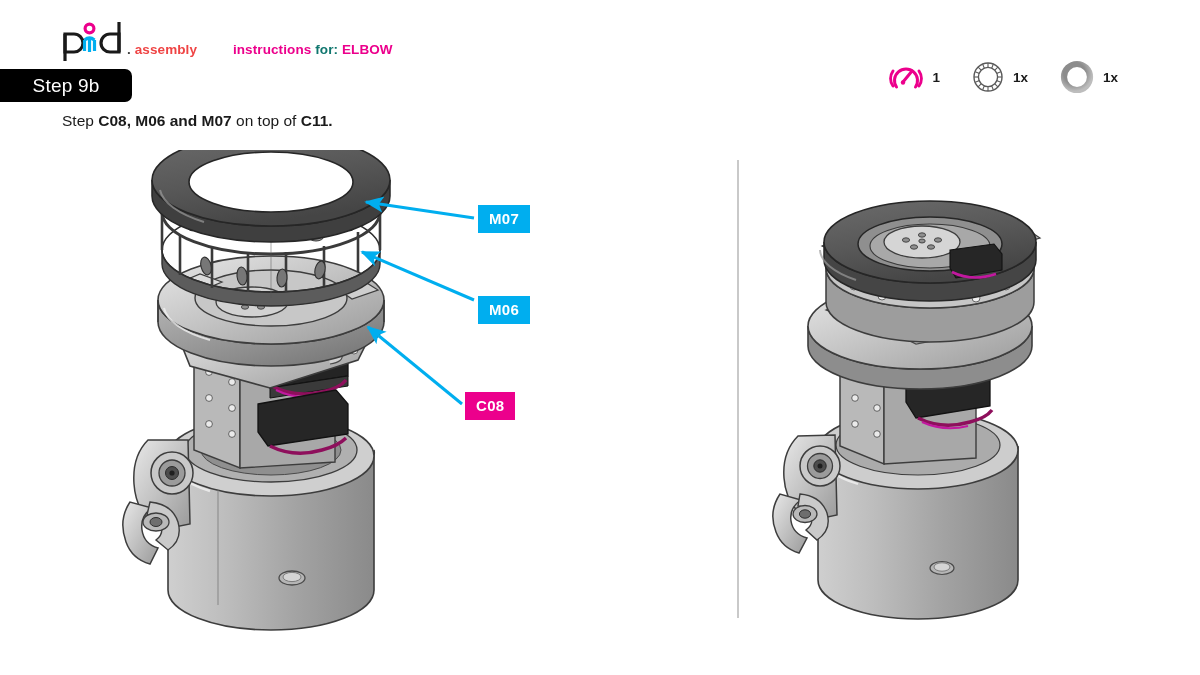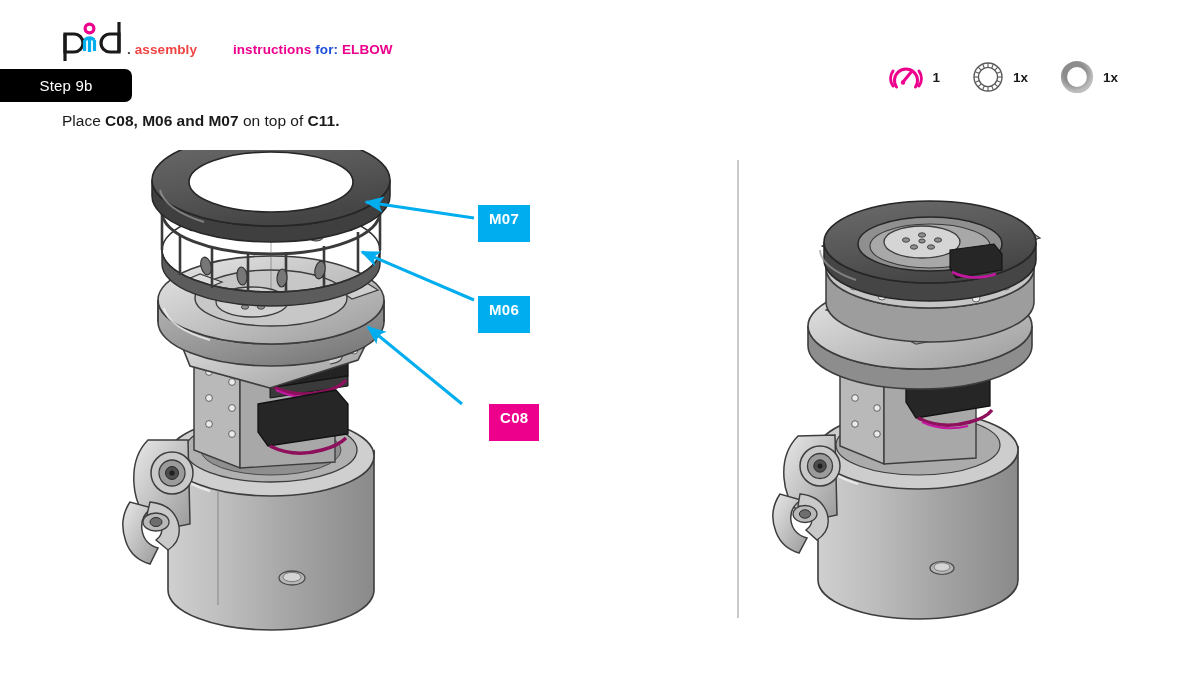--- a/index.html
+++ b/index.html
@@ -17,31 +17,31 @@
     display: flex; align-items: flex-end; height: 44px;
   }
   .logo-svg { display:block; }
   .brand-tag {
     font-size: 13.5px; font-weight: 700; letter-spacing: .1px;
     margin-left: 3px; margin-bottom: 5px; white-space: nowrap;
   }
   .t-dot   { color:#3f3f3f; }
   .t-assembly { color:#ef4444; }
   .t-instructions { color:#EC008C;margin-left:32px; }
-  .t-for   { color:#1d4ed8; }
+  .t-for   { color:#0f766e; }
   .t-elbow { color:#EC008C; }
 
   
   .step-badge {
     position: absolute; left: 0; top: 69px;
     width: 132px; height: 33px;
     background: #000; color:#fff;
     border-top-right-radius: 7px; border-bottom-right-radius: 7px;
     display:flex; align-items:center; justify-content:center;
-    font-size: 15px; font-weight: 400; letter-spacing:.2px;
+    font-size: 19px; font-weight: 400; letter-spacing:.2px;
   }
 
   
   .instruction {
     position:absolute; left:62px; top:112px;
     font-size: 15.5px; color:#1a1a1a; white-space:nowrap;
   }
   .instruction b { font-weight:700; }
 
   
@@ -58,27 +58,27 @@
     width:2px; height:458px; background:#c9c9c9;
   }
 
   
   .pane-left  { position:absolute; left:120px;  top:150px; width:600px; height:500px; }
   .pane-right { position:absolute; left:760px;  top:150px; width:420px; height:500px; }
 
   
   .callout {
     position:absolute; color:#fff; font-weight:700; font-size:15px;
-    padding:6px 11px 16px; line-height:1; letter-spacing:.3px;text-align:center;
+    padding:6px 11px 7px; line-height:1; letter-spacing:.3px;text-align:center;
   }
   .callout.cyan    { background:#00AEEF; }
   .callout.magenta { background:#EC008C; }
   #callout-m07 { left:478px; top:205px; }
   #callout-m06 { left:478px; top:288px;margin-top:8px; }
-  #callout-c08 { left:465px; top:404px;margin-left:24px; }
+  #callout-c08 { left:465px; top:392px; }
 
   .callout-layer { position:absolute; left:0; top:0; width:1200px; height:675px; pointer-events:none; }
 </style>
 </head>
 <body>
 
 <div class="page">
 
   <div class="brand">
     <svg class="logo-svg" width="62" height="42" viewBox="0 0 62 42">
@@ -97,21 +97,21 @@
       <line x1="57" y1="2" x2="57" y2="32" stroke="#1a1a1a" stroke-width="3.2"></line>
     </svg>
     <div class="brand-tag">
       <span class="t-dot">.</span><span class="t-assembly"> assembly</span><span class="t-instructions"> instructions</span><span class="t-for"> for: </span><span class="t-elbow">ELBOW</span>
     </div>
   </div>
 
   <div class="step-badge">Step 9b</div>
 
   <div class="instruction">
-    <span>Place </span><b>C08, M06 and M07</b><span> on top of </span><b>C11.</b>
+    <span>Step </span><b>C08, M06 and M07</b><span> on top of </span><b>C11.</b>
   </div>
 
   <div class="legend">
 
     <div class="legend-item">
       <svg width="34" height="30" viewBox="0 0 34 30">
         <path d="M7.5 25 A11.5 11.5 0 1 1 26.5 25" fill="none" stroke="#EC008C" stroke-width="3" stroke-linecap="round"></path>
         <path d="M4 9 A13 13 0 0 0 4 24" fill="none" stroke="#EC008C" stroke-width="3" stroke-linecap="round"></path>
         <path d="M30 9 A13 13 0 0 1 30 24" fill="none" stroke="#EC008C" stroke-width="3" stroke-linecap="round"></path>
         <line x1="14" y1="20" x2="23" y2="9" stroke="#EC008C" stroke-width="3" stroke-linecap="round"></line>

